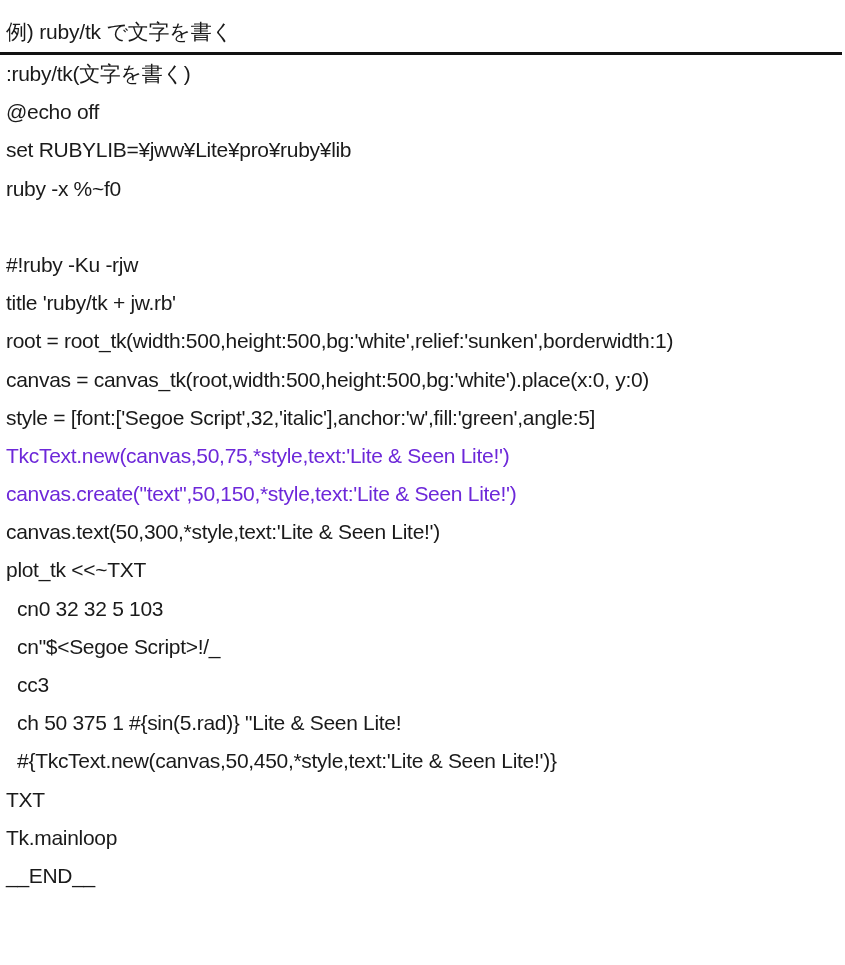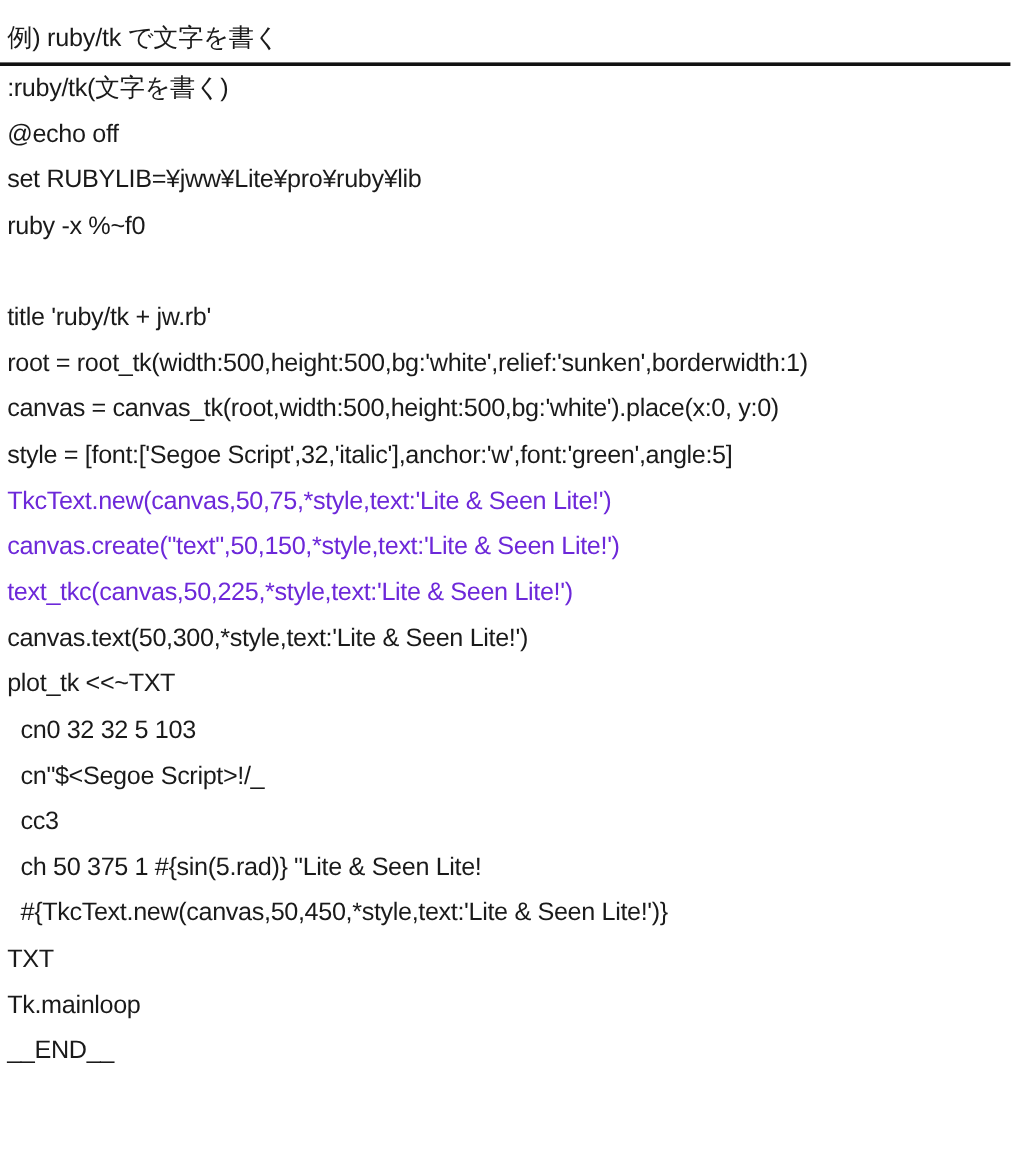--- a/index.html
+++ b/index.html
@@ -31,27 +31,27 @@
 
 <div class="doc">
   <div class="heading">例) ruby/tk で文字を書く</div>
   <div class="rule"></div>
   <div class="code" id="code">
       <div class="line">:ruby/tk(文字を書く)</div>
       <div class="line">@echo off</div>
       <div class="line">set RUBYLIB=¥jww¥Lite¥pro¥ruby¥lib</div>
       <div class="line">ruby -x %~f0</div>
       <div class="line">&nbsp;</div>
+      <div class="line">#!ruby -Ku -rjw</div>
       <div class="line">title 'ruby/tk + jw.rb'</div>
       <div class="line">root = root_tk(width:500,height:500,bg:'white',relief:'sunken',borderwidth:1)</div>
       <div class="line">canvas = canvas_tk(root,width:500,height:500,bg:'white').place(x:0, y:0)</div>
-      <div class="line">style = [font:['Segoe Script',32,'italic'],anchor:'w',font:'green',angle:5]</div>
+      <div class="line">style = [font:['Segoe Script',32,'italic'],anchor:'w',fill:'green',angle:5]</div>
       <div class="line blue">TkcText.new(canvas,50,75,*style,text:'Lite &amp; Seen Lite!')</div>
       <div class="line blue">canvas.create("text",50,150,*style,text:'Lite &amp; Seen Lite!')</div>
-      <div class="line blue">text_tkc(canvas,50,225,*style,text:'Lite &amp; Seen Lite!')</div>
       <div class="line">canvas.text(50,300,*style,text:'Lite &amp; Seen Lite!')</div>
       <div class="line">plot_tk &lt;&lt;~TXT</div>
       <div class="line">  cn0 32 32 5 103</div>
       <div class="line">  cn"$&lt;Segoe Script&gt;!/_</div>
       <div class="line">  cc3</div>
       <div class="line">  ch 50 375 1 #{sin(5.rad)} "Lite &amp; Seen Lite!</div>
       <div class="line">  #{TkcText.new(canvas,50,450,*style,text:'Lite &amp; Seen Lite!')}</div>
       <div class="line">TXT</div>
       <div class="line">Tk.mainloop</div>
       <div class="line">__END__</div>

